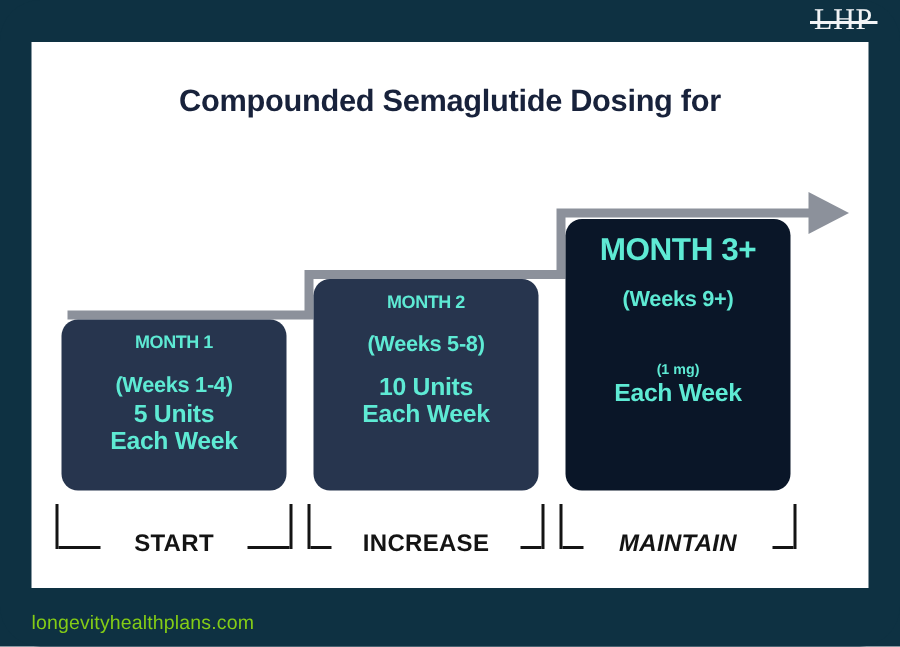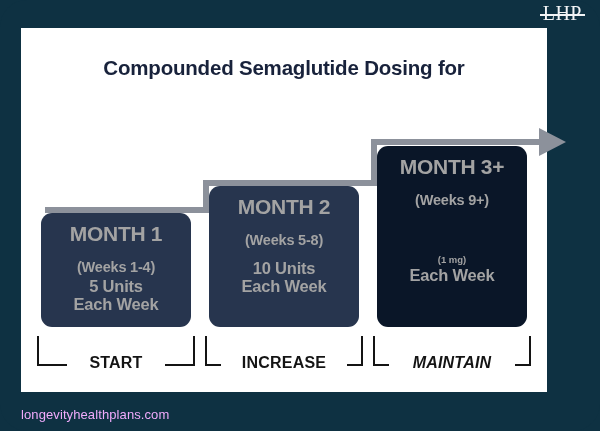--- a/index.html
+++ b/index.html
@@ -44,20 +44,21 @@
   }
 
   
   .card {
     position: absolute;
     left: 21px;
     top: 28px;
     width: 526px;
     height: 364px;
     background: #ffffff;
+    padding-left: 32px;
   }
 
   
   .title {
     position: absolute;
     left: 0;
     top: 28px;
     width: 100%;
     text-align: center;
     font-size: 20.5px;
@@ -73,21 +74,21 @@
     top: 0;
     width: 559px;
     height: 364px;
     pointer-events: none;
   }
 
   
   .month-box {
     position: absolute;
     border-radius: 11px;
-    color: #a3a3a3;
+    color: #5eead4;
     text-align: center;
     box-sizing: border-box;
     padding-top: 9px;
   }
   .month-box.m1 {
     left: 20px;
     top: 185px;
     width: 150px;
     height: 114px;
     background: #27354e;
@@ -101,21 +102,21 @@
   }
   .month-box.m3 {
     left: 356px;
     top: 118px;
     width: 150px;
     height: 181px;
     background: #0a1628;
   }
 
   .mb-title {
-    font-size: 21px;
+    font-size: 12px;
     font-weight: bold;
     letter-spacing: -0.3px;
     line-height: 1.15;
   }
   .month-box.m3 .mb-title { font-size: 21px; }
   .mb-weeks {
     font-size: 14.5px;
     font-weight: bold;
     margin-top: 13px;
     letter-spacing: -0.2px;
@@ -127,21 +128,21 @@
   .mb-units {
     font-size: 16.5px;
     font-weight: bold;
     letter-spacing: -0.2px;
     line-height: 1.1;
   }
   .mb-dose {
     font-size: 9.5px;
     font-weight: bold;
     line-height: 1.1;
-    margin-top: 13px;
+    margin-top: 0px;
   }
   .mb-each {
     font-size: 16.5px;
     font-weight: bold;
     letter-spacing: -0.2px;
     line-height: 1.15;
     margin-top: 0px;
   }
 
   
@@ -189,21 +190,21 @@
   .bracket.b2 .bk-line-r { right: 2px; width: 14px; }
   .bracket.b3 .bk-line-l { left: 2px;  width: 14px; }
   .bracket.b3 .bk-line-r { right: 2px; width: 14px; }
 
   
   .footer-url {
     position: absolute;
     left: 21px;
     bottom: 9px;
     font-size: 13px;
-    color: #f0abfc;
+    color: #84cc16;
     letter-spacing: 0.1px;
     text-align: right;
   }
 </style>
 </head>
 <body>
 
 <div id="infographic">
 
   <div class="brand-logo">

